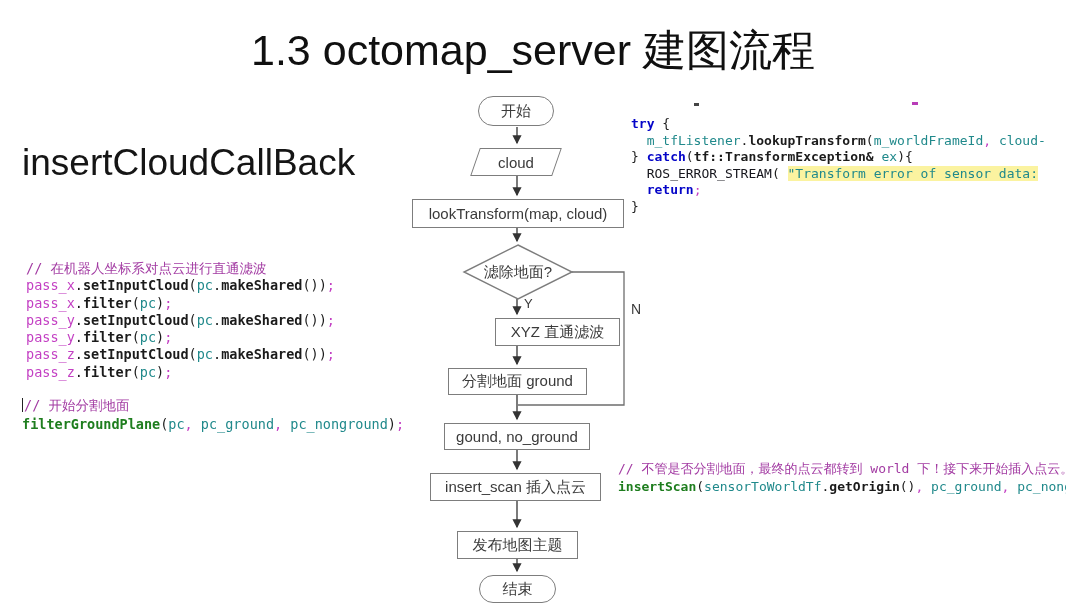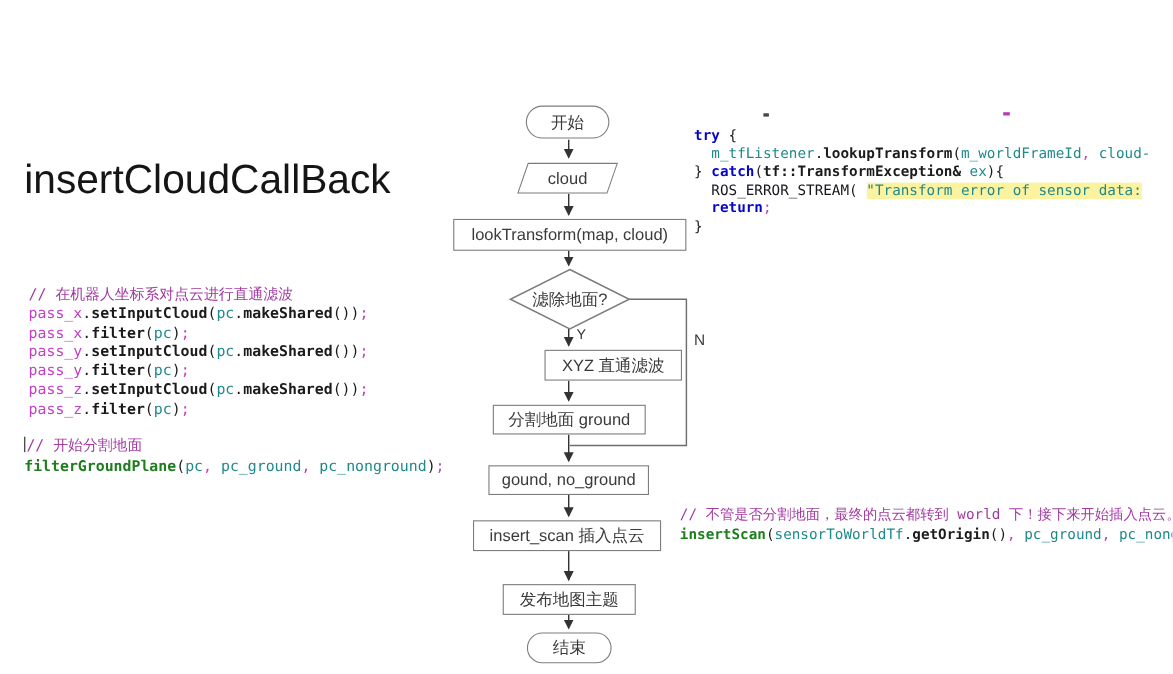--- a/index.html
+++ b/index.html
@@ -58,20 +58,21 @@
 
   .fragment{position:absolute;}
   .frag-1{left:694px;top:103px;width:5px;height:3px;background:#444;}
   .frag-2{left:912px;top:102px;width:6px;height:3px;background:#b83cb8;}
 </style>
 </head>
 <body>
 
 <div class="slide">
 
+  <div class="slide-title">1.3 octomap_server 建图流程</div>
   <div class="subtitle">insertCloudCallBack</div>
 
   <div class="fragment frag-1"></div>
   <div class="fragment frag-2"></div>
 
   <div class="code code-left-1"><div class="code-line"><span class="tk-comment">// 在机器人坐标系对点云进行直通滤波</span></div><div class="code-line"><span class="tk-var">pass_x</span><span class="tk-punct">.</span><span class="tk-method">setInputCloud</span><span class="tk-punct">(</span><span class="tk-param">pc</span><span class="tk-punct">.</span><span class="tk-method">makeShared</span><span class="tk-punct">())</span><span class="tk-sep">;</span></div><div class="code-line"><span class="tk-var">pass_x</span><span class="tk-punct">.</span><span class="tk-method">filter</span><span class="tk-punct">(</span><span class="tk-param">pc</span><span class="tk-punct">)</span><span class="tk-sep">;</span></div><div class="code-line"><span class="tk-var">pass_y</span><span class="tk-punct">.</span><span class="tk-method">setInputCloud</span><span class="tk-punct">(</span><span class="tk-param">pc</span><span class="tk-punct">.</span><span class="tk-method">makeShared</span><span class="tk-punct">())</span><span class="tk-sep">;</span></div><div class="code-line"><span class="tk-var">pass_y</span><span class="tk-punct">.</span><span class="tk-method">filter</span><span class="tk-punct">(</span><span class="tk-param">pc</span><span class="tk-punct">)</span><span class="tk-sep">;</span></div><div class="code-line"><span class="tk-var">pass_z</span><span class="tk-punct">.</span><span class="tk-method">setInputCloud</span><span class="tk-punct">(</span><span class="tk-param">pc</span><span class="tk-punct">.</span><span class="tk-method">makeShared</span><span class="tk-punct">())</span><span class="tk-sep">;</span></div><div class="code-line"><span class="tk-var">pass_z</span><span class="tk-punct">.</span><span class="tk-method">filter</span><span class="tk-punct">(</span><span class="tk-param">pc</span><span class="tk-punct">)</span><span class="tk-sep">;</span></div></div>
   <div class="code code-left-2"><div class="code-line"><span class="tk-cursor"></span><span class="tk-comment">// 开始分割地面</span></div><div class="code-line"><span class="tk-fn">filterGroundPlane</span><span class="tk-punct">(</span><span class="tk-param">pc</span><span class="tk-sep">,</span><span class="tk-plain"> </span><span class="tk-param">pc_ground</span><span class="tk-sep">,</span><span class="tk-plain"> </span><span class="tk-param">pc_nonground</span><span class="tk-punct">)</span><span class="tk-sep">;</span></div></div>
   <div class="code code-right-1"><div class="code-line"><span class="tk-kw">try</span><span class="tk-punct"> {</span></div><div class="code-line"><span class="tk-plain">  </span><span class="tk-param">m_tfListener</span><span class="tk-punct">.</span><span class="tk-method">lookupTransform</span><span class="tk-punct">(</span><span class="tk-param">m_worldFrameId</span><span class="tk-sep">,</span><span class="tk-plain"> </span><span class="tk-param">cloud-</span></div><div class="code-line"><span class="tk-punct">} </span><span class="tk-kw">catch</span><span class="tk-punct">(</span><span class="tk-type">tf::TransformException&amp;</span><span class="tk-plain"> </span><span class="tk-param">ex</span><span class="tk-punct">){</span></div><div class="code-line"><span class="tk-plain">  </span><span class="tk-macro">ROS_ERROR_STREAM</span><span class="tk-punct">( </span><span class="tk-strhl">"Transform error of sensor data:</span></div><div class="code-line"><span class="tk-plain">  </span><span class="tk-kw">return</span><span class="tk-sep">;</span></div><div class="code-line"><span class="tk-punct">}</span></div></div>
   <div class="code code-right-2"><div class="code-line"><span class="tk-comment">// 不管是否分割地面，最终的点云都转到 world 下！接下来开始插入点云。</span></div><div class="code-line"><span class="tk-fn">insertScan</span><span class="tk-punct">(</span><span class="tk-param">sensorToWorldTf</span><span class="tk-punct">.</span><span class="tk-method">getOrigin</span><span class="tk-punct">()</span><span class="tk-sep">,</span><span class="tk-plain"> </span><span class="tk-param">pc_ground</span><span class="tk-sep">,</span><span class="tk-plain"> </span><span class="tk-param">pc_nonground</span></div></div>
 

